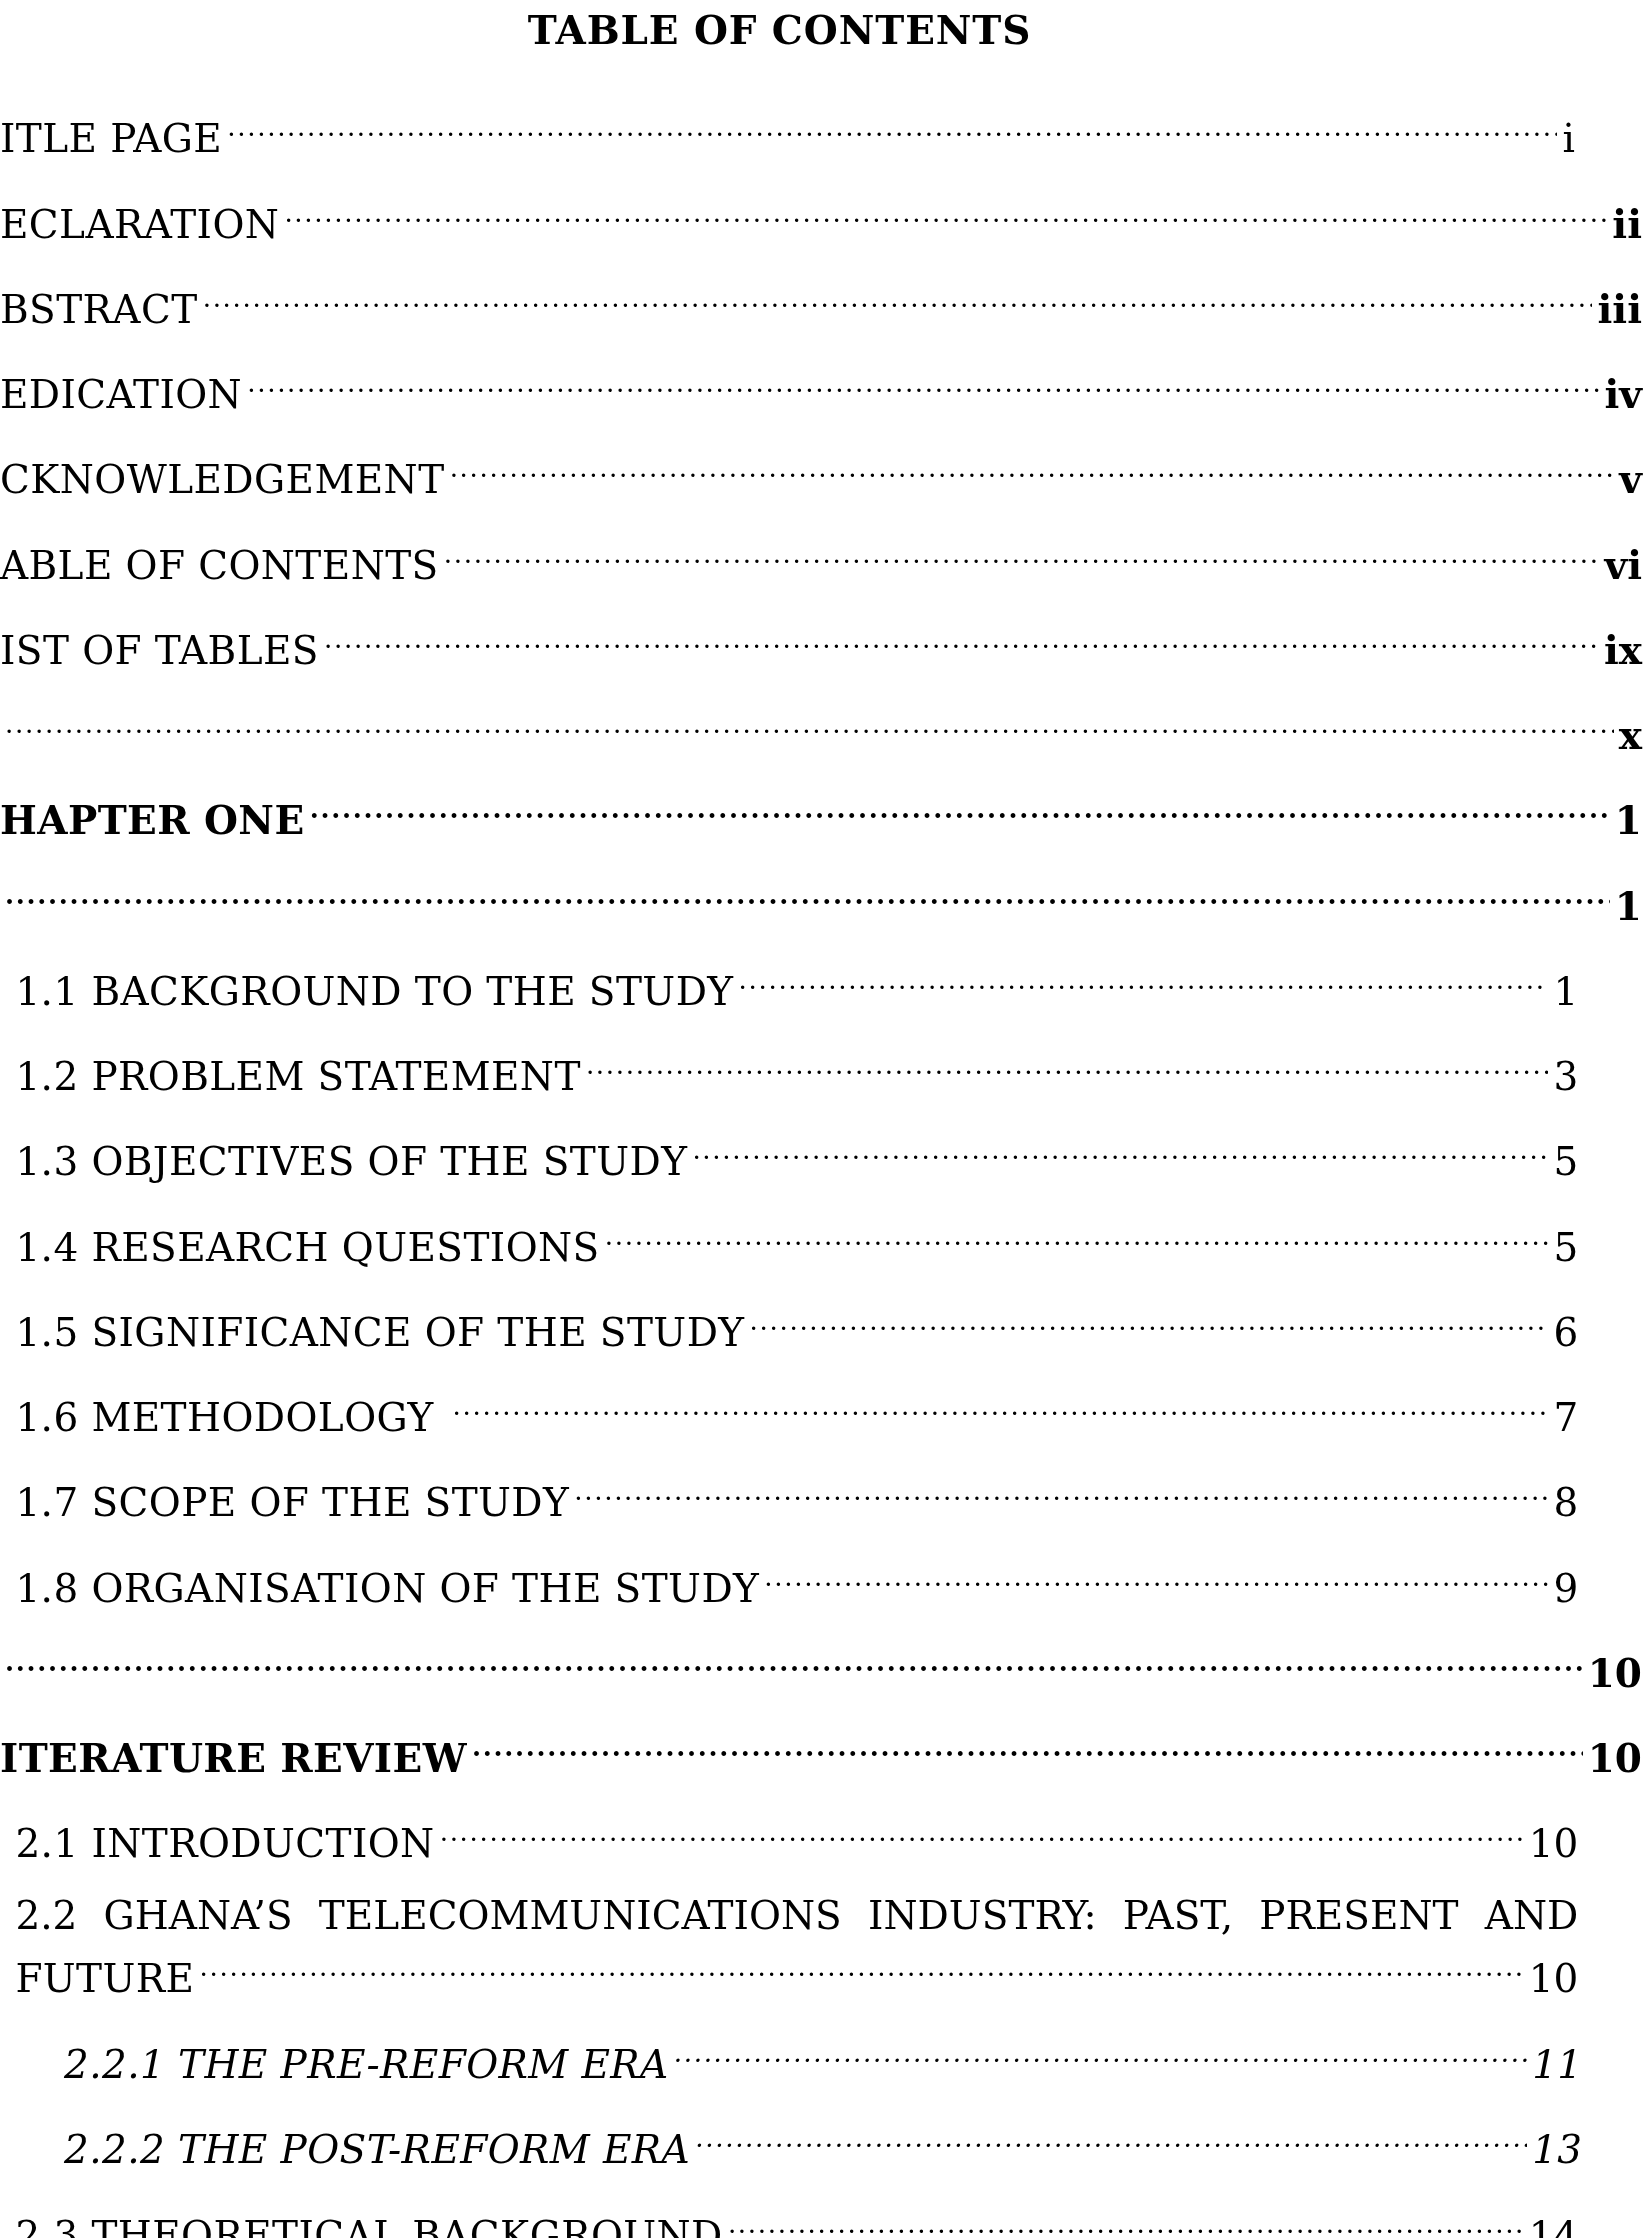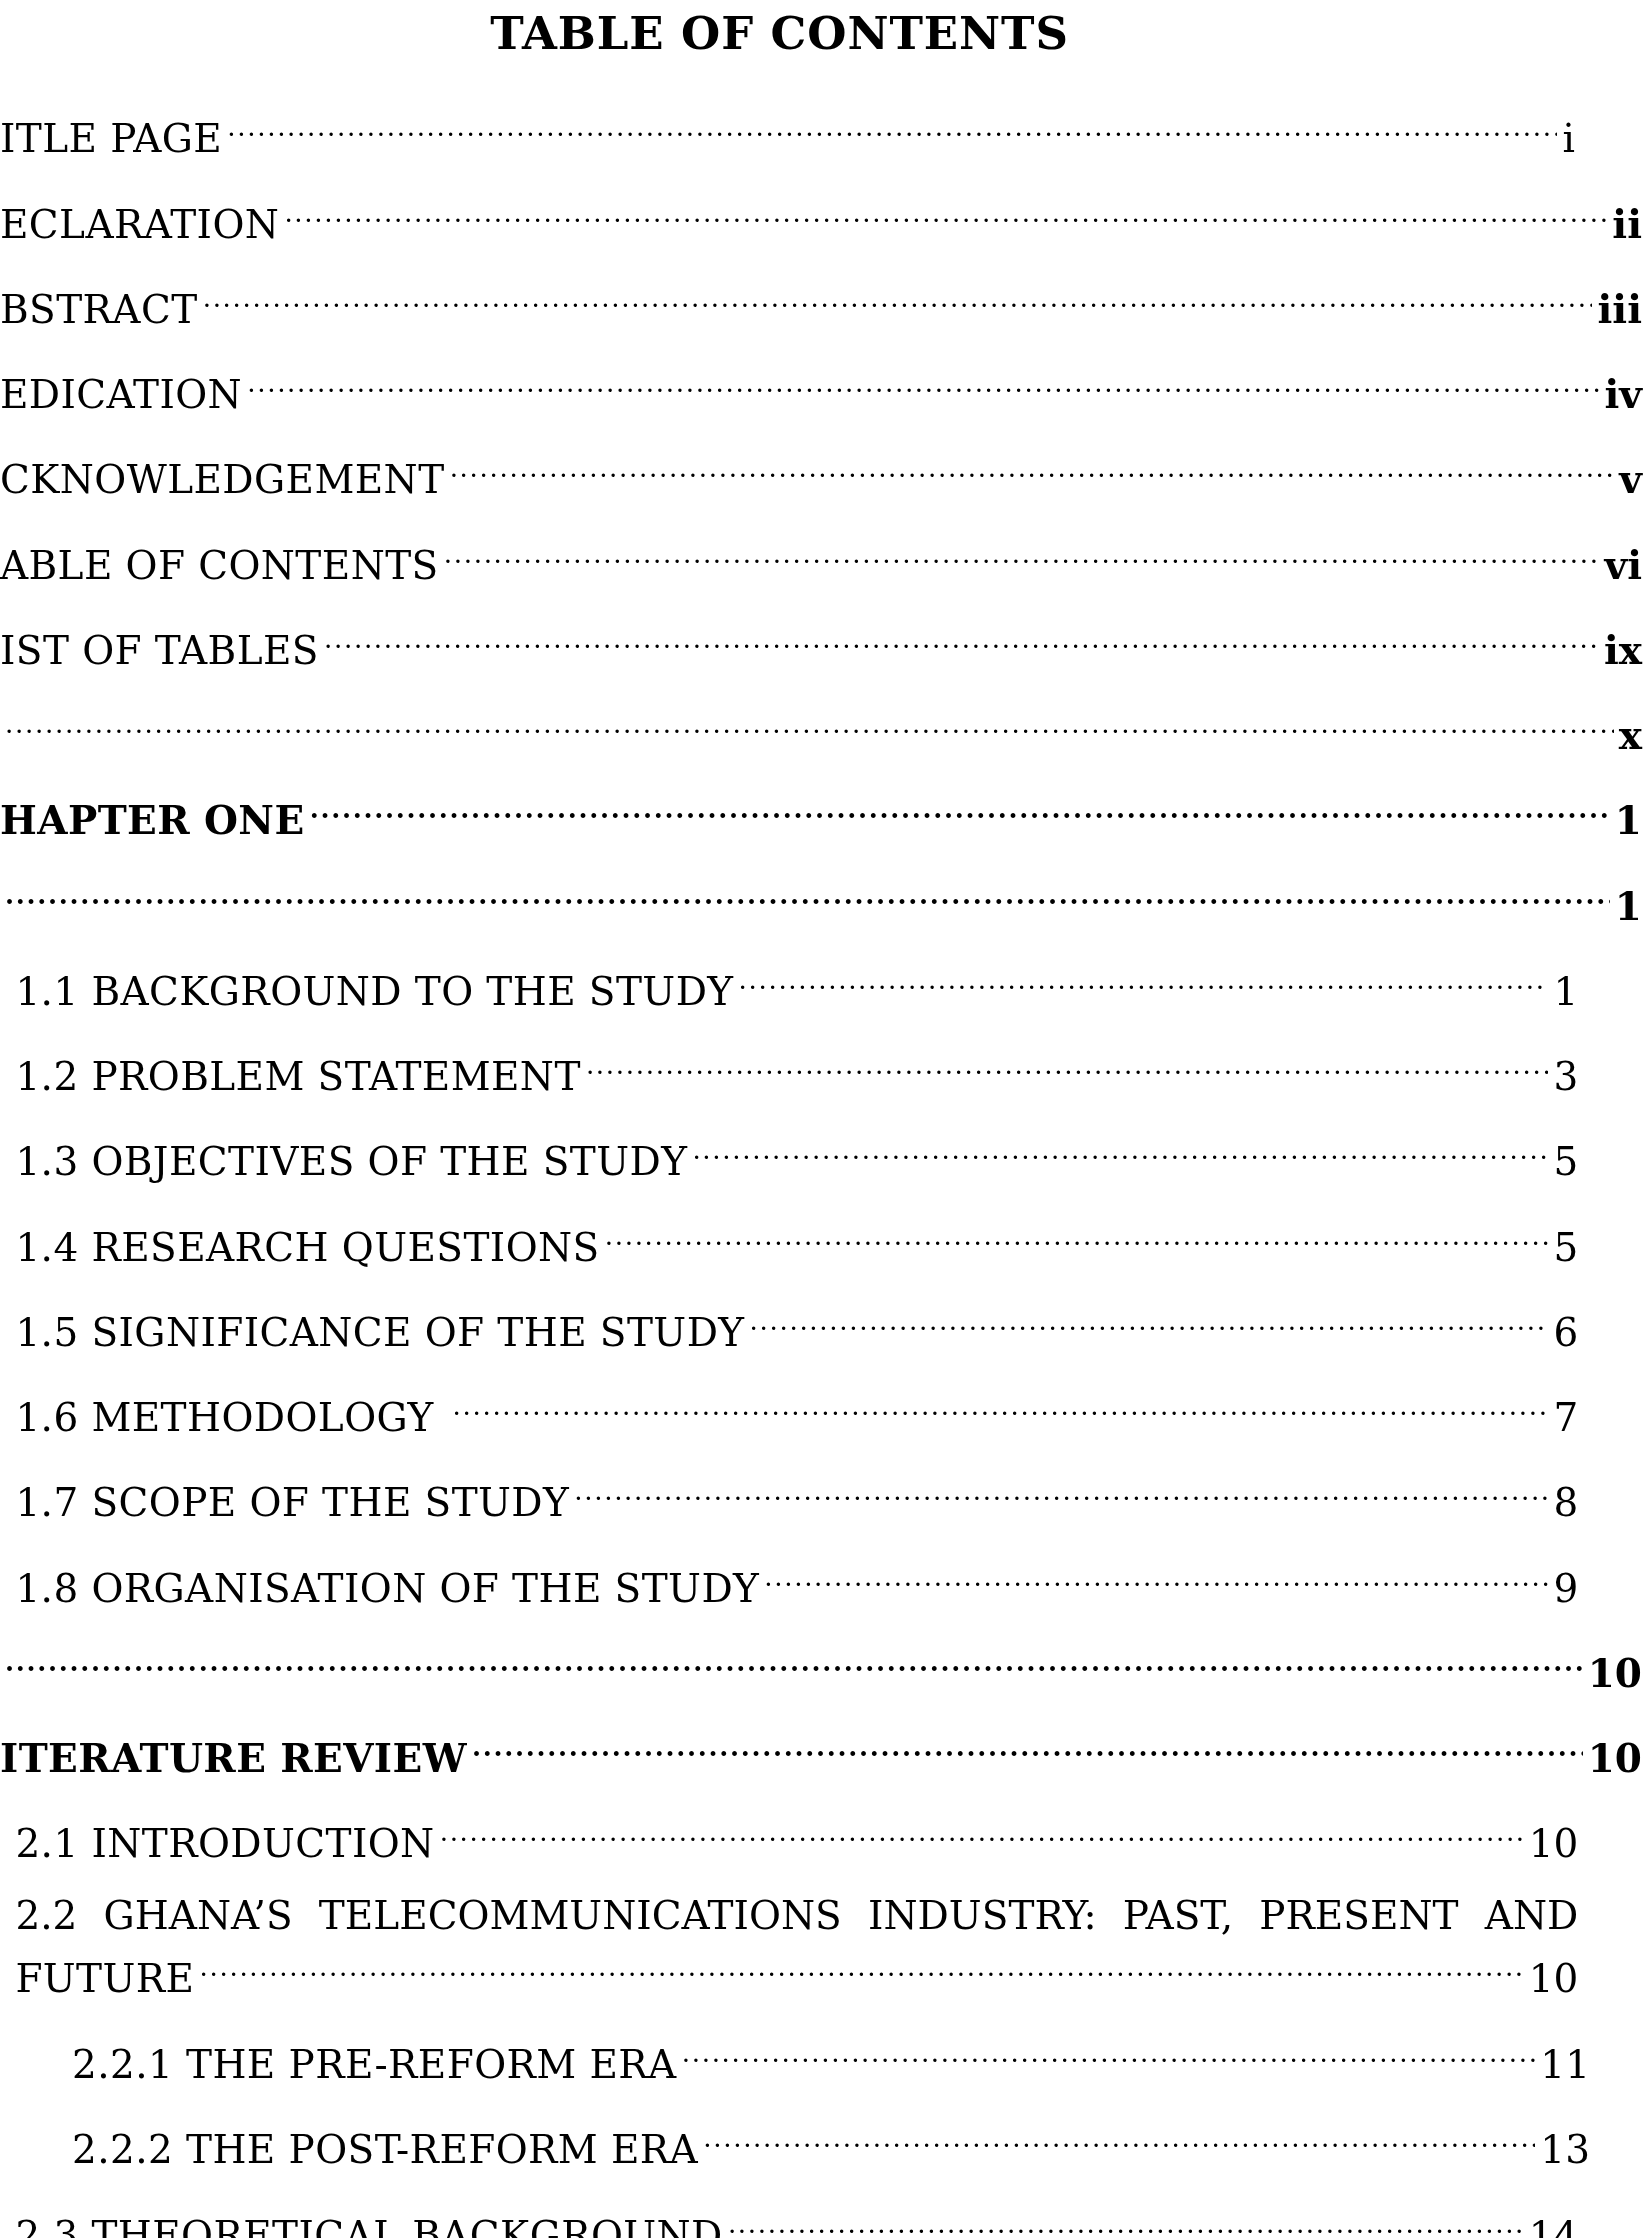--- a/index.html
+++ b/index.html
@@ -1,32 +1,32 @@
 <!DOCTYPE html>
 <html style="font-size:13.7px"><head>
 <meta charset="utf-8">
 <style>
   html, body { margin:0; padding:0; background:#ffffff; }
   body { width:1652px; height:2239px; position:relative; overflow:hidden;
          font-family:"DejaVu Serif", serif; color:#000; }
   .title { position:absolute; top:6.9px; left:0; width:1559px; text-align:center;
-           font-weight:bold; font-size:45px; letter-spacing:0.9px; }
+           font-weight:bold; font-size:39px; letter-spacing:0.9px; }
   .row { position:absolute; display:flex; align-items:baseline; white-space:nowrap;
          font-size:39px; height:51px; line-height:51px; }
   .row .label { flex:0 0 auto; letter-spacing:0.4px; }
   .row .leader { flex:1 1 auto; overflow:hidden; margin:0 5.1px; height:51px; position:relative; }
   .row .leader::before { content:"................................................................................................................................................................................................................................................"; position:absolute; left:0; bottom:12px; line-height:1; font-size:26px; letter-spacing:1.7px; }
   .row .page { flex:0 0 auto; }
   .top { left:0; width:1642px; }
   .top.bold { font-weight:bold; }
   .top.bold .leader::before { font-weight:bold; }
   .top .page { font-weight:bold; }
   .top.first .page { font-weight:normal; }
   .sub { left:15.4px; width:1563px; }
-  .sub2 { left:72px; width:1518px; }
+  .sub2 { left:64px; width:1518px;font-style:italic; }
   .wrap { position:absolute; left:15.4px; width:1563px; font-size:39px; }
   .wrap .line1 { display:flex; justify-content:space-between; height:50px; line-height:50px; white-space:nowrap; }
 </style>
 </head>
 <body>
 
 <div class="title">TABLE OF CONTENTS</div>
 
 <div class="row top first" style="top:101px">
   <span class="label">ITLE PAGE</span>

